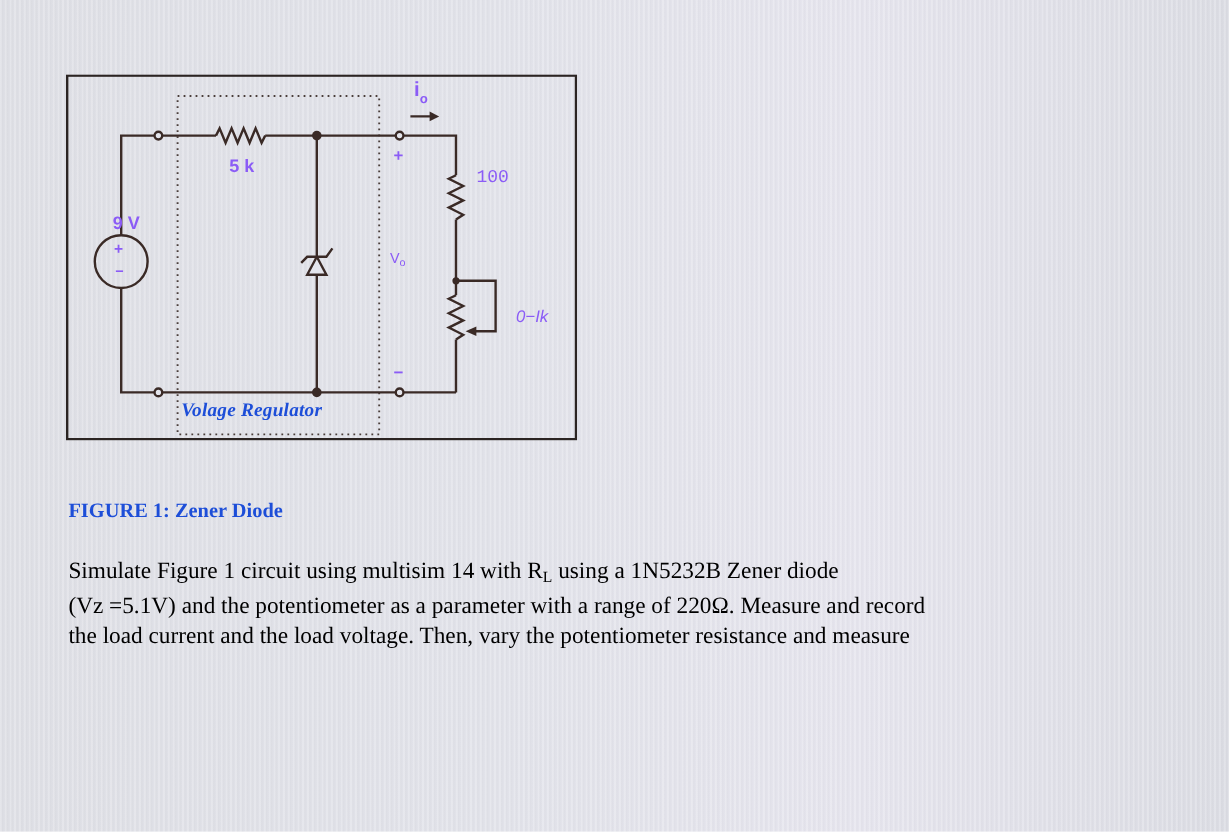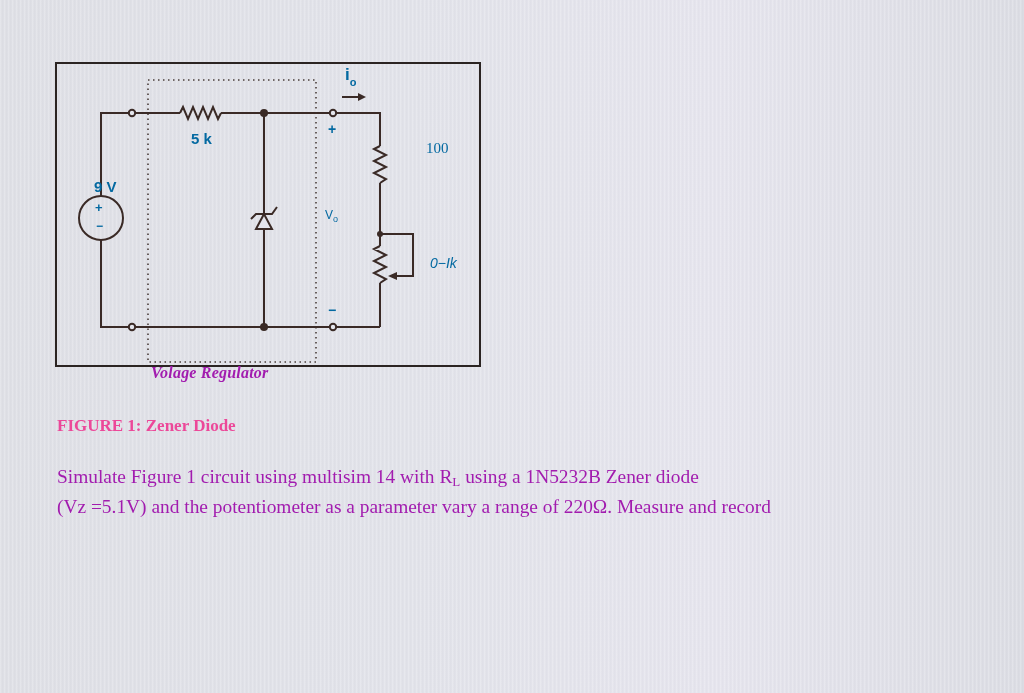--- a/index.html
+++ b/index.html
@@ -11,29 +11,29 @@
   }
   .texture {
     position: absolute; inset: 0;
     background: repeating-linear-gradient(90deg, rgba(255,255,255,0.18) 0px, rgba(255,255,255,0.18) 1px, rgba(0,0,0,0.02) 2px, rgba(0,0,0,0) 4px);
     pointer-events: none;
   }
   .figure {
     position: absolute; left: 55px; top: 62px; width: 426px; height: 305px;
   }
   .figure svg { position: absolute; left: 0; top: 0; }
-  .lbl { position: absolute; font-family: "Liberation Sans", sans-serif; font-weight: bold; color: #0369a1; white-space: nowrap; }
-  .lbl-ser { position: absolute; font-family: "Liberation Serif", serif; color: #a21caf; white-space: nowrap; margin-top: 30px; }
+  .lbl { position: absolute; font-family: "Liberation Sans", sans-serif; font-weight: bold; color: #8b5cf6; white-space: nowrap; }
+  .lbl-ser { position: absolute; font-family: "Liberation Serif", serif; color: #1d4ed8; white-space: nowrap; }
   .caption {
     position: absolute; left: 57px; top: 416px;
-    font-size: 17px; font-weight: bold; color: #ec4899;
+    font-size: 17px; font-weight: bold; color: #1d4ed8;
   }
   .para {
     position: absolute; left: 57px; top: 465px; width: 960px;
-    font-size: 19.4px; line-height: 24.8px; color: #a21caf;
+    font-size: 19.4px; line-height: 24.8px; color: #000000;
   }
   .para .line { display: block; white-space: nowrap; }
   .sub { font-size: 13px; vertical-align: -3px; }
 </style>
 </head>
 <body>
 
 <div class="texture"></div>
 
 <div class="figure">
@@ -91,26 +91,27 @@
   </svg>
 
   <span class="lbl" style="left:2px;top:116px;font-size:15px;padding-left:37px;">9 V</span>
   <span class="lbl" style="left:40px;top:138px;font-size:13px;">+</span>
   <span class="lbl" style="left:41px;top:157px;font-size:12px;">−</span>
   <span class="lbl" style="left:136px;top:68px;font-size:15px;">5 k</span>
   <span class="lbl" style="left:290px;top:3px;font-size:17px;"><span>i</span><span style="font-size:11px;position:relative;top:6px;">o</span></span>
   <span class="lbl" style="left:273px;top:59px;font-size:14px;">+</span>
   <span class="lbl" style="left:273px;top:240px;font-size:14px;">−</span>
   <span class="lbl" style="left:270px;top:146px;font-size:12px;font-weight:normal;"><span>V</span><span style="font-size:9px;position:relative;top:3px;">o</span></span>
-  <span class="lbl" style="left:342px;top:78px;font-size:15px;font-weight:normal;font-family:Liberation Serif, serif;margin-left:29px;">100</span>
+  <span class="lbl" style="left:342px;top:78px;font-size:15px;font-weight:normal;font-family:Liberation Mono, monospace;">100</span>
   <span class="lbl" style="left:375px;top:193px;font-size:14px;font-weight:normal;font-style:italic;">0−Ik</span>
   <span class="lbl-ser" style="left:96px;top:272px;font-size:16px;font-weight:bold;font-style:italic;letter-spacing:0.2px;">Volage Regulator</span>
 </div>
 
 <div class="caption">
   <span>FIGURE 1:</span>
   <span>Zener Diode</span>
 </div>
 
 <div class="para">
   <span class="line"><span>Simulate Figure 1 circuit using multisim 14 with R</span><span class="sub">L</span><span> using a 1N5232B Zener diode</span></span>
-  <span class="line">(Vz =5.1V) and the potentiometer as a parameter vary a range of 220Ω. Measure and record</span>
+  <span class="line">(Vz =5.1V) and the potentiometer as a parameter with a range of 220Ω. Measure and record</span>
+  <span class="line">the load current and the load voltage. Then, vary the potentiometer resistance and measure</span>
 </div>
 
 </body></html>

